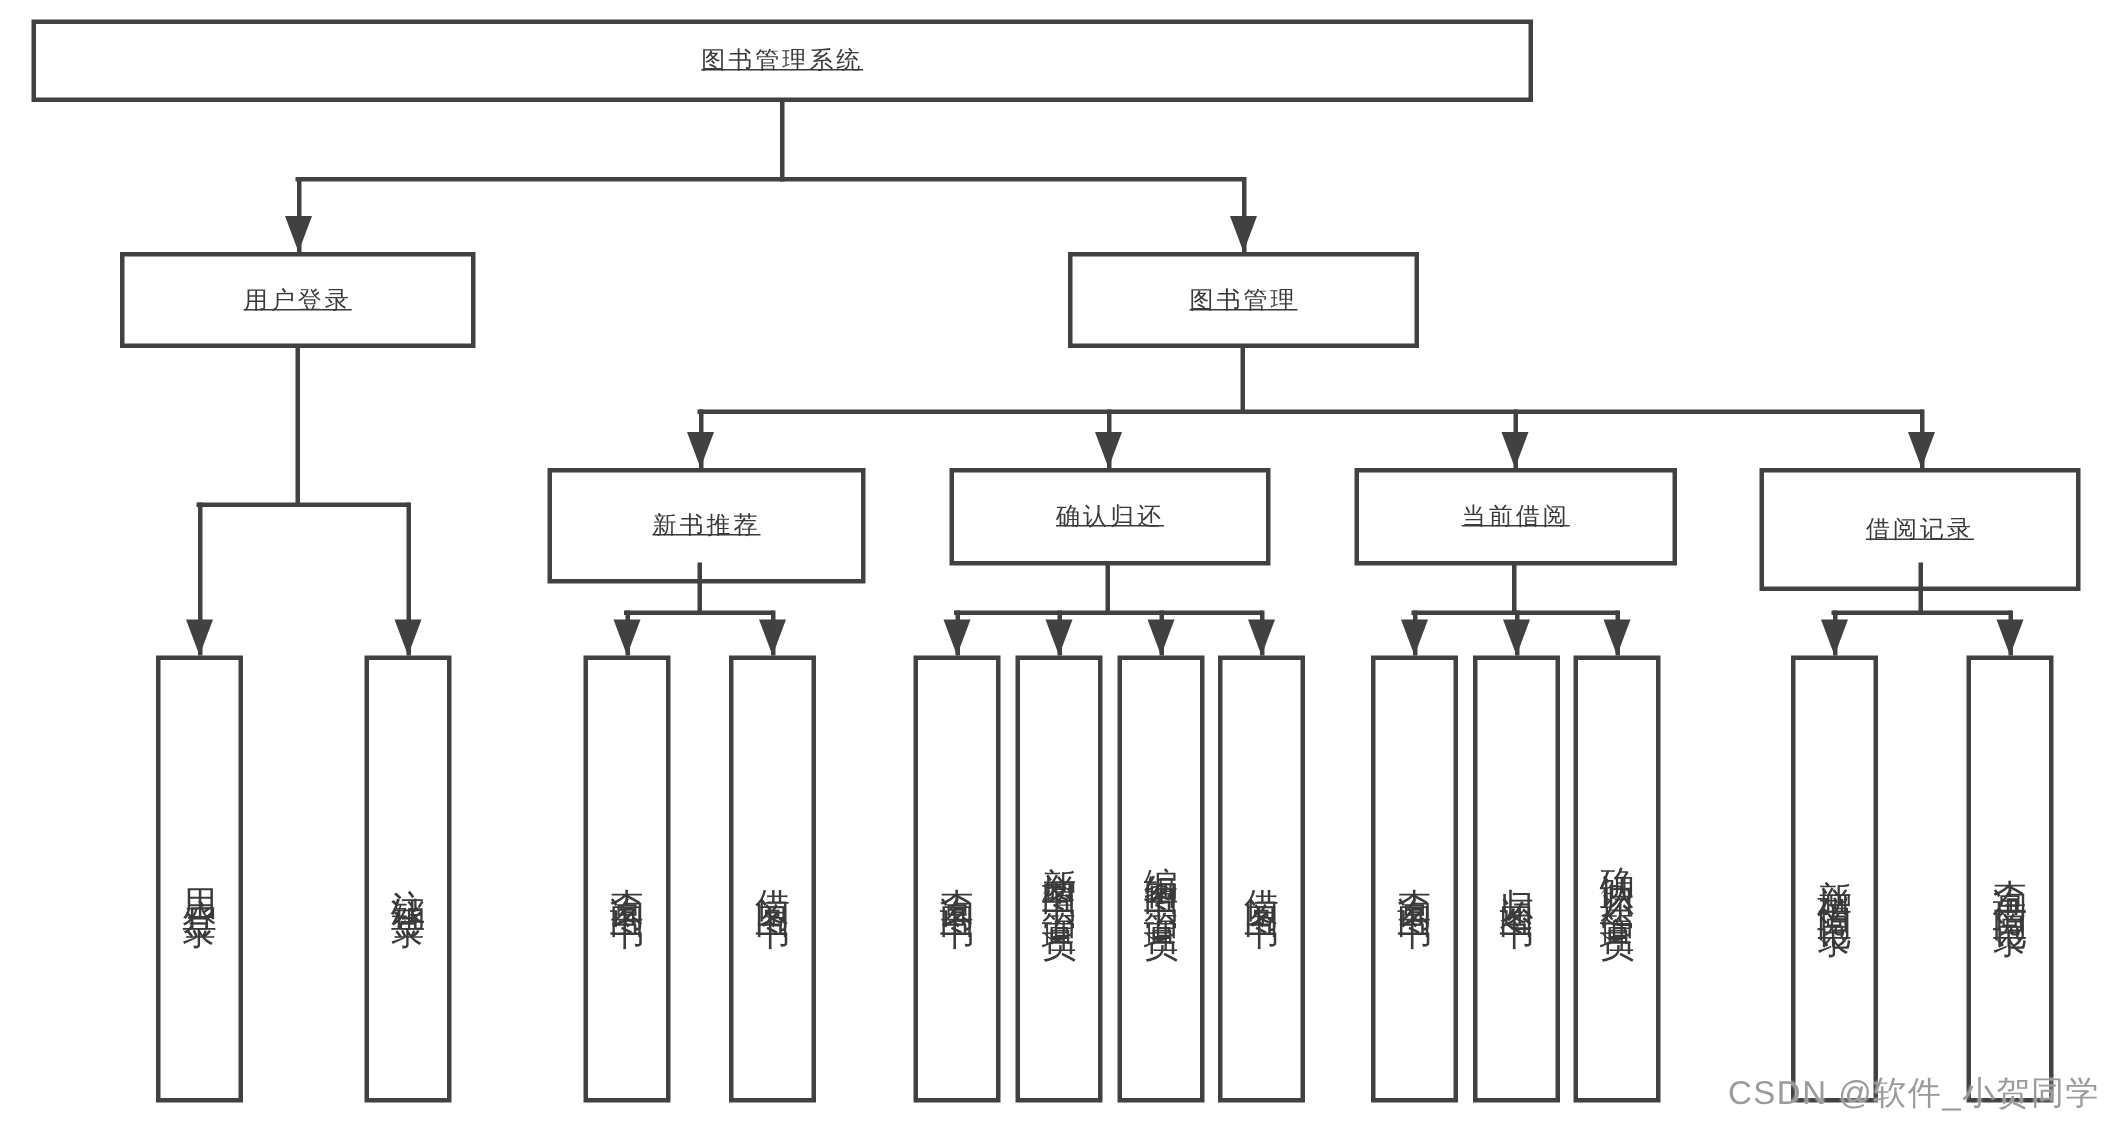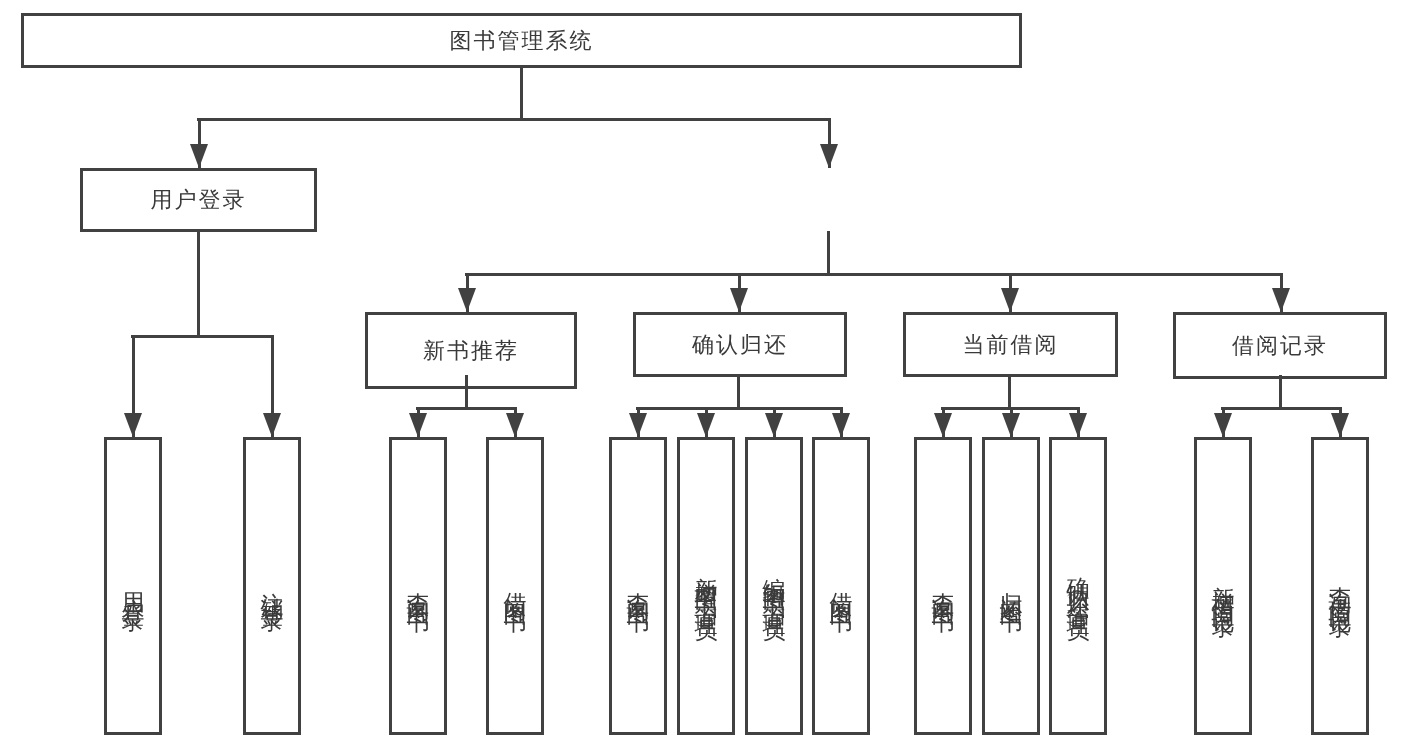--- a/index.html
+++ b/index.html
@@ -18,35 +18,35 @@
   }
   
   .box{
     position:absolute;
     box-sizing:border-box;
     border:3px solid var(--line);
     background:#fff;
     display:flex;align-items:center;justify-content:center;
     color:var(--text);
   }
-  .hbox{font-size:22px;letter-spacing:2px;white-space:nowrap;}
+  .hbox{font-size:16px;letter-spacing:2px;white-space:nowrap;text-decoration:underline;}
   .vbox .vtext{
     writing-mode:vertical-rl;
     font-size:23px;
     letter-spacing:6px;
     line-height:1;
     color:var(--text);
   }
   .b-root{left:21px;top:13px;width:1001px;height:55px;}
   .b-l2a{left:80px;top:168px;width:237px;height:64px;}
   .b-l2b{left:712px;top:168px;width:234px;height:64px;}
   .b-l3a{left:365px;top:312px;width:212px;height:77px;}
   .b-l3b{left:633px;top:312px;width:214px;height:65px;}
   .b-l3c{left:903px;top:312px;width:215px;height:65px;}
-  .b-l3d{left:1173px;top:312px;width:214px;height:67px;text-align:center;}
+  .b-l3d{left:1173px;top:312px;width:214px;height:82px;text-align:center;}
   .lf{top:437px;width:58px;height:298px;}
   .lf1{left:104px}.lf2{left:243px}.lf3{left:389px}.lf4{left:486px}
   .lf5{left:609px}.lf6{left:677px}.lf7{left:745px}.lf8{left:812px}
   .lf9{left:914px}.lf10{left:982px}.lf11{left:1049px}
   .lf12{left:1194px}.lf13{left:1311px}
   
   .vl,.hl{position:absolute;background:var(--line);}
   .vl{width:3px;}
   .hl{height:3px;}
   .ah{
@@ -67,20 +67,23 @@
 <body>
 
 <div class="canvas">
 
   <div class="box hbox b-root">
     <span>图书管理系统</span>
   </div>
 
   <div class="box hbox b-l2a">
     <span>用户登录</span>
+  </div>
+  <div class="box hbox b-l2b">
+    <span>图书管理</span>
   </div>
 
   <div class="box hbox b-l3a">
     <span>新书推荐</span>
   </div>
   <div class="box hbox b-l3b">
     <span>确认归还</span>
   </div>
   <div class="box hbox b-l3c">
     <span>当前借阅</span>
@@ -179,13 +182,14 @@
       <div class="vl" style="left: 1009.5px; top: 407px; height: 30px;"></div>
       <div class="ah" style="left: 1002px; top: 413px;"></div>
       <div class="vl" style="left: 1076.5px; top: 407px; height: 30px;"></div>
       <div class="ah" style="left: 1069px; top: 413px;"></div>
       <div class="vl" style="left: 1221.5px; top: 407px; height: 30px;"></div>
       <div class="ah" style="left: 1214px; top: 413px;"></div>
       <div class="vl" style="left: 1338.5px; top: 407px; height: 30px;"></div>
       <div class="ah" style="left: 1331px; top: 413px;"></div>
     </div>
 
+  <div class="watermark">CSDN @软件_小贺同学</div>
 </div>
 
 </body></html>

